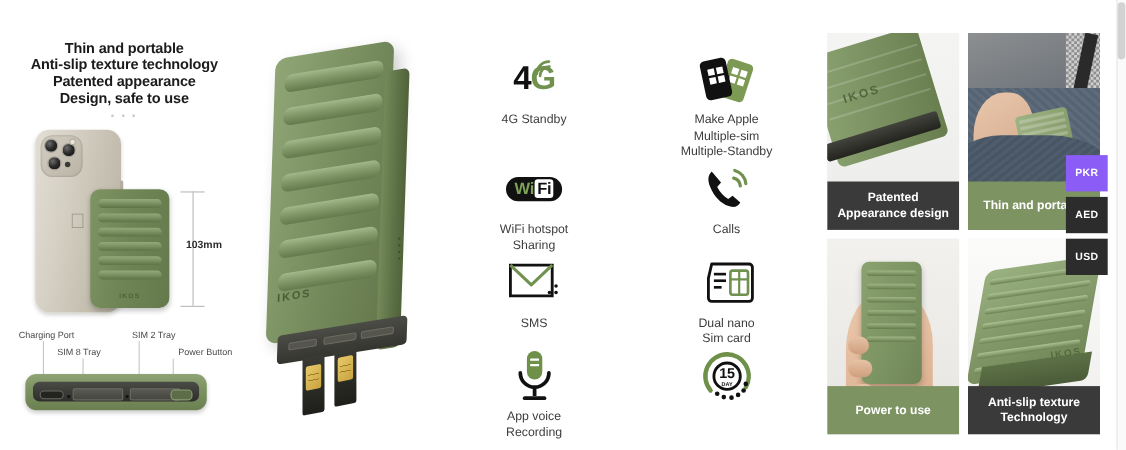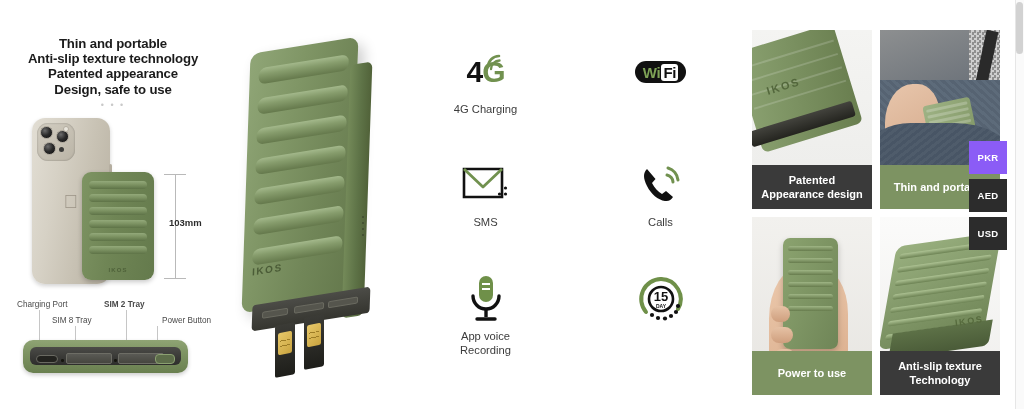--- a/index.html
+++ b/index.html
@@ -381,21 +381,21 @@
 
       <div class="dim-line" id="dim-v"></div>
       <div class="dim-line" id="dim-t"></div>
       <div class="dim-line" id="dim-b"></div>
       <div id="dim-label">103mm</div>
     </div>
 
     <div id="edge-wrap">
       <div class="callout-label" id="co-0" style="left:17px; top:4px;">Charging Port</div>
       <div class="callout-label" id="co-1" style="left:52px; top:20px;">SIM 8 Tray</div>
-      <div class="callout-label" id="co-2" style="left:104px;top:4px;font-weight:bold;">SIM 2 Tray</div>
+      <div class="callout-label" id="co-2" style="left:120px;top:4px;">SIM 2 Tray</div>
       <div class="callout-label" id="co-3" style="left:133px;top:20px;padding-left:29px;">Power Button</div>
 
       <div class="callout-line" style="left:39px;  top:14px; height:32px;"></div>
       <div class="callout-line" style="left:75px;  top:30px; height:17px;"></div>
       <div class="callout-line" style="left:126px; top:14px; height:33px;"></div>
       <div class="callout-line" style="left:157px; top:30px; height:17px;"></div>
 
       <div id="device-edge">
         <div id="device-edge-inner">
           <div class="port-usb"></div>
@@ -444,55 +444,91 @@
 
     <div class="feat">
       <div class="feat-icon">
         <div class="icon-4g">4<span class="g">G</span>
           <svg class="wave" width="22" height="20" viewBox="0 0 22 20">
             <path d="M3 16 A11 11 0 0 1 14 5" fill="none" stroke="#71914f" stroke-width="2.6" stroke-linecap="round"></path>
             <path d="M6 18 A8.5 8.5 0 0 1 14.5 9.5" fill="none" stroke="#71914f" stroke-width="2.4" stroke-linecap="round"></path>
           </svg>
         </div>
       </div>
-      <div class="feat-label">4G Charging</div>
-    </div>
-
+      <div class="feat-label">4G Standby</div>
+    </div>
+
+    <div class="feat">
+      <div class="feat-icon">
+        <svg width="52" height="48" viewBox="0 0 52 48">
+          <g transform="rotate(18 30 24)">
+            <path d="M26 6 h16 a4 4 0 0 1 4 4 v28 a4 4 0 0 1 -4 4 h-16 a4 4 0 0 1 -4 -4 v-28 a4 4 0 0 1 4 -4 z" fill="#7d9a54"></path>
+            <rect x="28" y="13" width="6" height="6" fill="#fff"></rect>
+            <rect x="36" y="13" width="6" height="6" fill="#fff"></rect>
+            <rect x="28" y="21" width="6" height="6" fill="#fff"></rect>
+            <rect x="36" y="21" width="6" height="6" fill="#fff"></rect>
+          </g>
+          <g transform="rotate(-12 20 24)">
+            <path d="M8 5 h16 a4 4 0 0 1 4 4 v28 a4 4 0 0 1 -4 4 h-16 a4 4 0 0 1 -4 -4 v-28 a4 4 0 0 1 4 -4 z" fill="#111"></path>
+            <rect x="10" y="13" width="6" height="6" fill="#fff"></rect>
+            <rect x="18" y="13" width="6" height="6" fill="#fff"></rect>
+            <rect x="10" y="21" width="6" height="6" fill="#fff"></rect>
+            <rect x="18" y="21" width="6" height="6" fill="#fff"></rect>
+          </g>
+        </svg>
+      </div>
+      <div class="feat-label">Make Apple<br>Multiple-sim<br>Multiple-Standby</div>
+    </div>
 
 
     <div class="feat">
       <div class="feat-icon">
         <span class="wifi-pill"><span class="wi">Wi</span><span class="fi">Fi</span></span>
       </div>
+      <div class="feat-label">WiFi hotspot<br>Sharing</div>
+    </div>
+
+    <div class="feat">
+      <div class="feat-icon">
+        <svg width="46" height="46" viewBox="0 0 46 46">
+          <path d="M9 7 c-4 4 -4 9 0 17 c4 8 11 14 18 15 c4 .5 6 -1 8 -4 l-7 -6 -4 3 c-4 -2.5 -7.5 -6 -10 -11 l3.5 -4 -8.5 -10 z" fill="#111"></path>
+          <path d="M30 6 a14 14 0 0 1 10 12" fill="none" stroke="#71914f" stroke-width="3" stroke-linecap="round"></path>
+          <path d="M29 13 a8 8 0 0 1 6 7" fill="none" stroke="#71914f" stroke-width="3" stroke-linecap="round"></path>
+        </svg>
+      </div>
+      <div class="feat-label">Calls</div>
     </div>
 
     <div class="feat">
       <div class="feat-icon">
         <svg width="50" height="40" viewBox="0 0 50 40">
           <path d="M3 4 h38 v28 h-38 z" fill="none" stroke="#111" stroke-width="2.6"></path>
           <path d="M3 4 L22 22 L41 4" fill="none" stroke="#71914f" stroke-width="2.8" stroke-linejoin="round"></path>
           <circle cx="44.5" cy="23" r="1.6" fill="#111"></circle>
           <circle cx="44.5" cy="29" r="1.6" fill="#111"></circle>
           <circle cx="38.5" cy="29" r="1.6" fill="#111"></circle>
         </svg>
       </div>
       <div class="feat-label">SMS</div>
     </div>
 
     <div class="feat">
       <div class="feat-icon">
-        <svg width="46" height="46" viewBox="0 0 46 46">
-          <path d="M9 7 c-4 4 -4 9 0 17 c4 8 11 14 18 15 c4 .5 6 -1 8 -4 l-7 -6 -4 3 c-4 -2.5 -7.5 -6 -10 -11 l3.5 -4 -8.5 -10 z" fill="#111"></path>
-          <path d="M30 6 a14 14 0 0 1 10 12" fill="none" stroke="#71914f" stroke-width="3" stroke-linecap="round"></path>
-          <path d="M29 13 a8 8 0 0 1 6 7" fill="none" stroke="#71914f" stroke-width="3" stroke-linecap="round"></path>
+        <svg width="52" height="40" viewBox="0 0 52 40">
+          <path d="M12 3 h34 a3 3 0 0 1 3 3 v28 a3 3 0 0 1 -3 3 h-34 a3 3 0 0 1 -3 -3 v-18 z" fill="none" stroke="#111" stroke-width="2.6" stroke-linejoin="round"></path>
+          <rect x="14" y="11" width="11" height="2.4" fill="#111"></rect>
+          <rect x="14" y="17" width="11" height="2.4" fill="#111"></rect>
+          <rect x="14" y="23" width="7" height="2.4" fill="#111"></rect>
+          <rect x="29" y="9" width="16" height="22" rx="2" fill="none" stroke="#71914f" stroke-width="2.4"></rect>
+          <line x1="29" y1="17" x2="45" y2="17" stroke="#71914f" stroke-width="2"></line>
+          <line x1="37" y1="9" x2="37" y2="31" stroke="#71914f" stroke-width="2"></line>
         </svg>
       </div>
-      <div class="feat-label">Calls</div>
-    </div>
-
+      <div class="feat-label">Dual nano<br>Sim card</div>
+    </div>
 
     <div class="feat">
       <div class="feat-icon">
         <svg width="40" height="50" viewBox="0 0 40 50">
           <rect x="13" y="2" width="14" height="26" rx="7" fill="#6f9049"></rect>
           <line x1="16" y1="10" x2="24" y2="10" stroke="#fff" stroke-width="2"></line>
           <line x1="16" y1="15" x2="24" y2="15" stroke="#fff" stroke-width="2"></line>
           <path d="M7 22 a13 13 0 0 0 26 0" fill="none" stroke="#111" stroke-width="3.4" stroke-linecap="round"></path>
           <line x1="20" y1="34" x2="20" y2="43" stroke="#111" stroke-width="3.4"></line>
           <line x1="11" y1="45" x2="29" y2="45" stroke="#111" stroke-width="3.4" stroke-linecap="round"></line>

